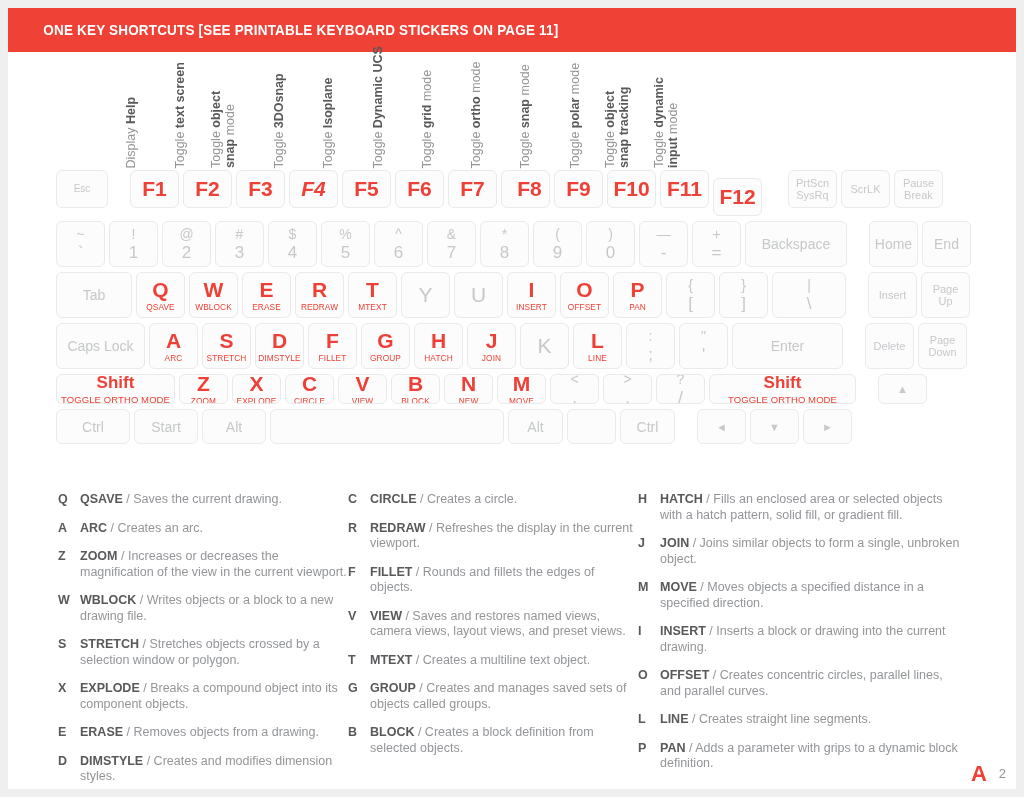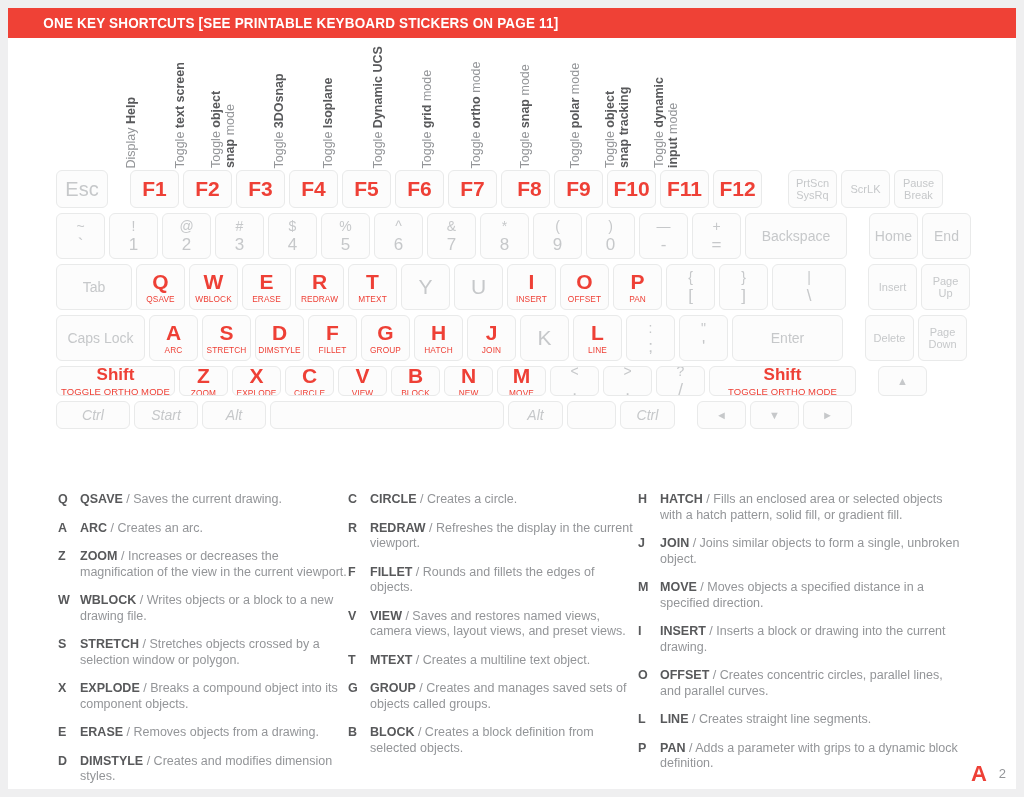--- a/index.html
+++ b/index.html
@@ -48,21 +48,21 @@
     height: 8px;
     background: #efeff0;
   }
 
   
   .banner {
     position: absolute;
     top: 8px;
     left: 8px;
     width: 1008px;
-    height: 30px;
+    height: 44px;
     background: #ef4136;
     display: flex;
     align-items: center;
   }
   .banner-title {
     color: #ffffff;
     font-size: 14.5px;
     font-weight: bold;
     letter-spacing: 0.2px;
     padding-left: 38px;
@@ -128,30 +128,30 @@
     line-height: 16px;
   }
   .key.gap { background: transparent; border: none; }
 
   
   .row-f .key { height: 38px; }
   .row-num .key { height: 46px; }
   .row-q .key { height: 46px; }
   .row-a .key { height: 46px; }
   .row-z .key { height: 30px; }
-  .row-ctrl .key { height: 28px; font-style: italic; }
+  .row-ctrl .key { height: 35px; }
 
   
   .row-f .fkey .main {
     color: #ee4036;
     font-size: 21px;
     font-weight: bold;
     line-height: 22px;
   }
-  .row-f .esc .main { font-size: 20px; }
+  .row-f .esc .main { font-size: 10px; }
   .row-f .sys { }
   .row-f .sys .main {
     font-size: 11px;
     line-height: 12px;
   }
 
   
   .key .sym {
     font-size: 14px;
     line-height: 15px;
@@ -303,21 +303,21 @@
         <div class="key gap" style="width: 14px; flex: 0 0 14px;"></div>
         <div class="key fkey" style="width: 49px; flex: 0 0 49px;">
           <div class="main">F1</div>
         </div>
         <div class="key fkey" style="width: 49px; flex: 0 0 49px;">
           <div class="main">F2</div>
         </div>
         <div class="key fkey" style="width: 49px; flex: 0 0 49px;">
           <div class="main">F3</div>
         </div>
-        <div class="key fkey" style="width: 49px; flex: 0 0 49px;">
+        <div class="key fkey" style="width: 49px; flex: 0 0 49px; font-style: italic;">
           <div class="main">F4</div>
         </div>
         <div class="key fkey" style="width: 49px; flex: 0 0 49px;">
           <div class="main">F5</div>
         </div>
         <div class="key fkey" style="width: 49px; flex: 0 0 49px;">
           <div class="main">F6</div>
         </div>
         <div class="key fkey" style="width: 49px; flex: 0 0 49px;">
           <div class="main">F7</div>
@@ -327,21 +327,21 @@
         </div>
         <div class="key fkey" style="width: 49px; flex: 0 0 49px;">
           <div class="main">F9</div>
         </div>
         <div class="key fkey" style="width: 49px; flex: 0 0 49px;">
           <div class="main">F10</div>
         </div>
         <div class="key fkey" style="width: 49px; flex: 0 0 49px;">
           <div class="main">F11</div>
         </div>
-        <div class="key fkey" style="width: 49px; flex: 0 0 49px;">
+        <div class="key fkey" style="width: 49px; flex: 0 0 49px; margin-top: 8px;">
           <div class="main">F12</div>
         </div>
         <div class="key gap" style="width: 18px; flex: 0 0 18px;"></div>
         <div class="key sys" style="width: 49px; flex: 0 0 49px;">
           <div class="main two-line">PrtScn<br>SysRq</div>
         </div>
         <div class="key sys" style="width: 49px; flex: 0 0 49px;">
           <div class="main two-line">ScrLK</div>
         </div>
         <div class="key sys" style="width: 49px; flex: 0 0 49px;">

